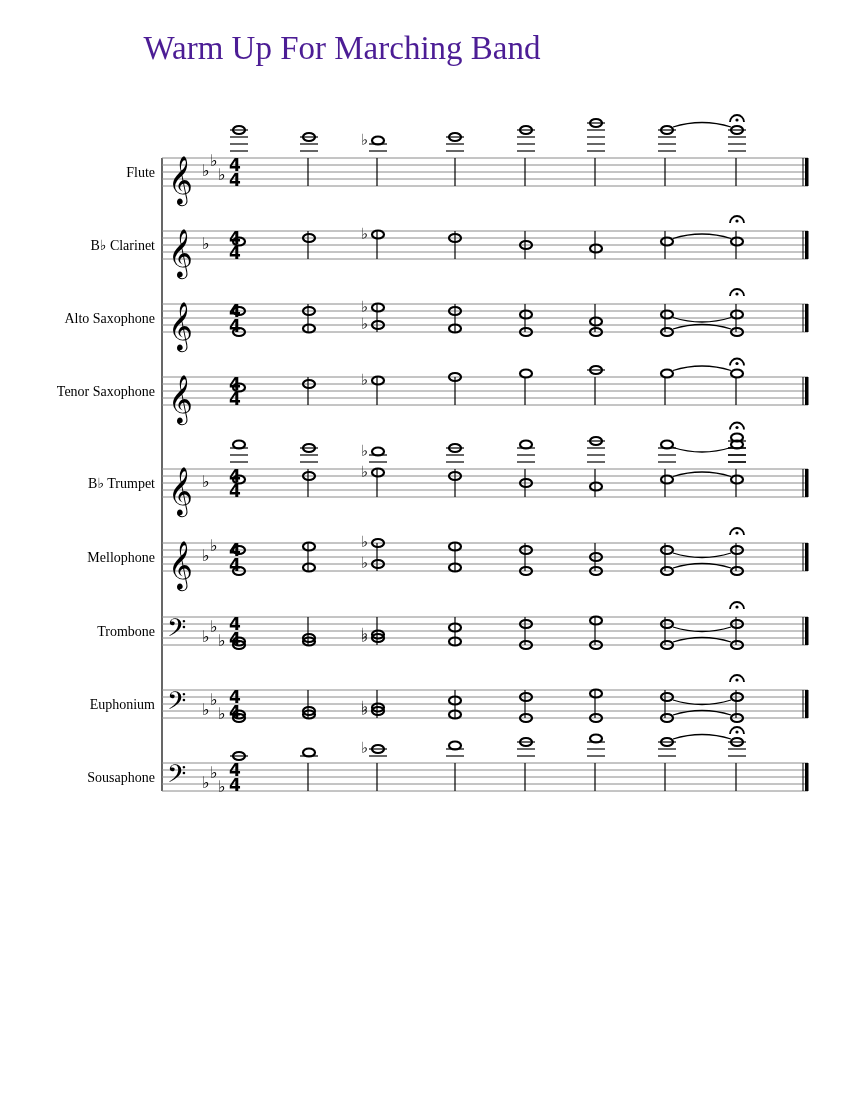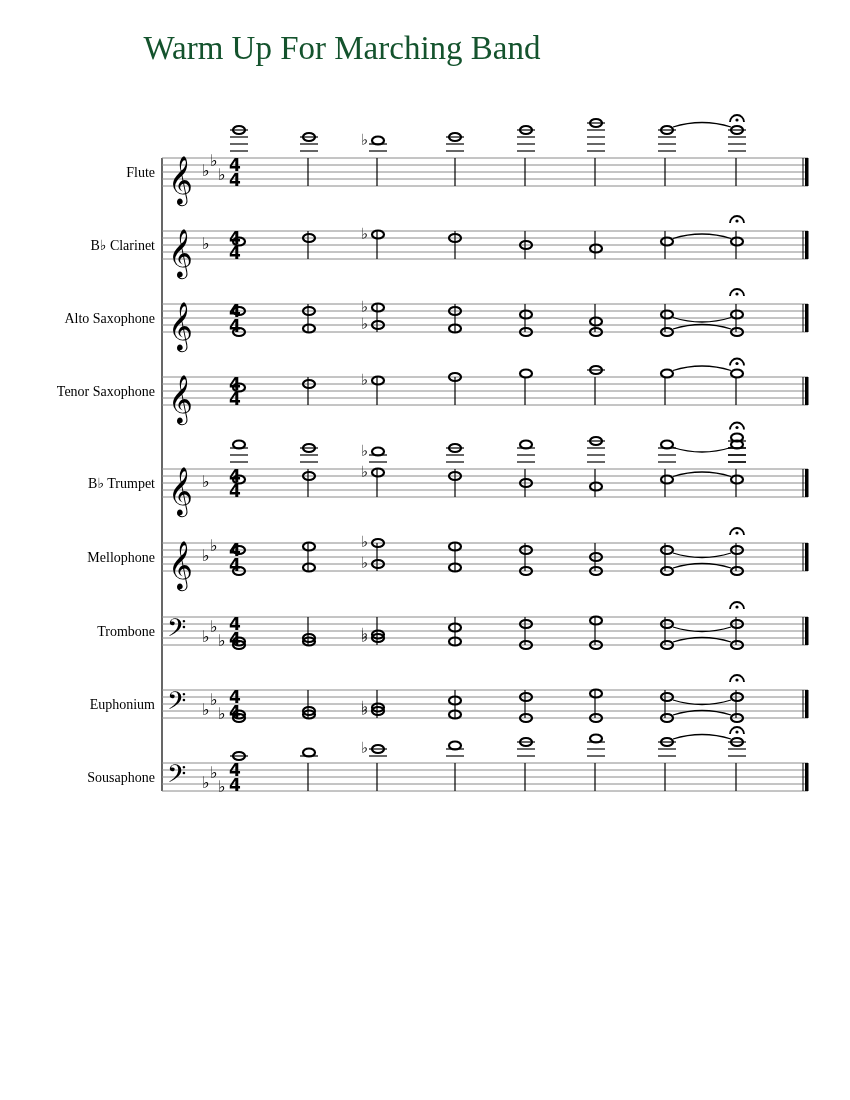--- a/index.html
+++ b/index.html
@@ -1,17 +1,17 @@
 <!DOCTYPE html>
 <html><head>
 <meta charset="utf-8">
 <style>
   html, body { margin: 0; padding: 0; background: #ffffff; }
   body { width: 850px; height: 1100px; position: relative; overflow: hidden; font-family: "Liberation Serif", serif; }
-  #title { position: absolute; top: 30px; left: 0; width: 684px; text-align: center; font-size: 33px; color: #14532d; font-family: "Liberation Serif", serif; }
+  #title { position: absolute; top: 30px; left: 0; width: 684px; text-align: center; font-size: 33px; color: #4c1d95; font-family: "Liberation Serif", serif; }
   #score { position: absolute; left: 0; top: 0; }
   .inst-label { font-family: "Liberation Serif", serif; font-size: 14px; fill: #000; }
   .staff-line { stroke: #8a8a8a; stroke-width: 1; }
   .barline { stroke: #000; stroke-width: 1.2; }
   .glyph { font-family: "DejaVu Sans", sans-serif; fill: #000; }
 </style>
 </head>
 <body>
 
 <div id="title">Warm Up For Marching Band</div>

